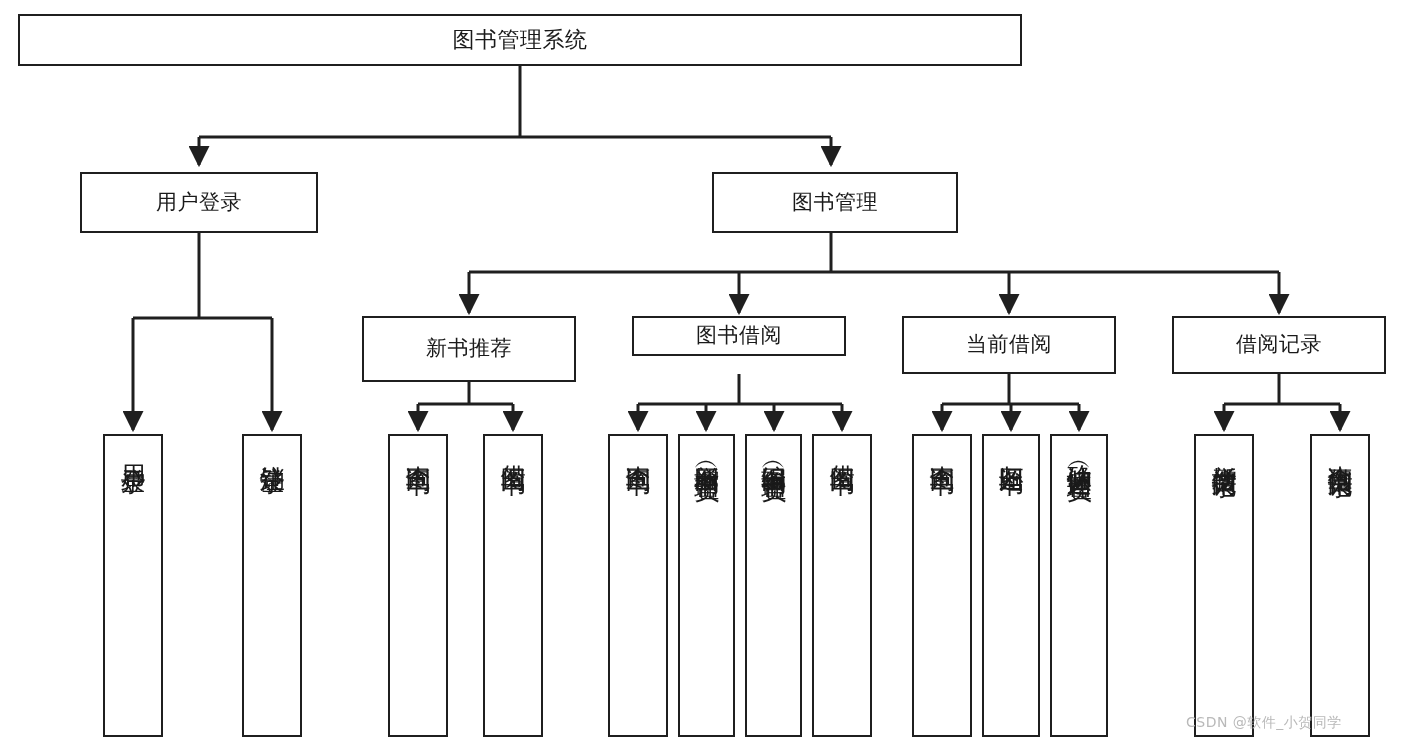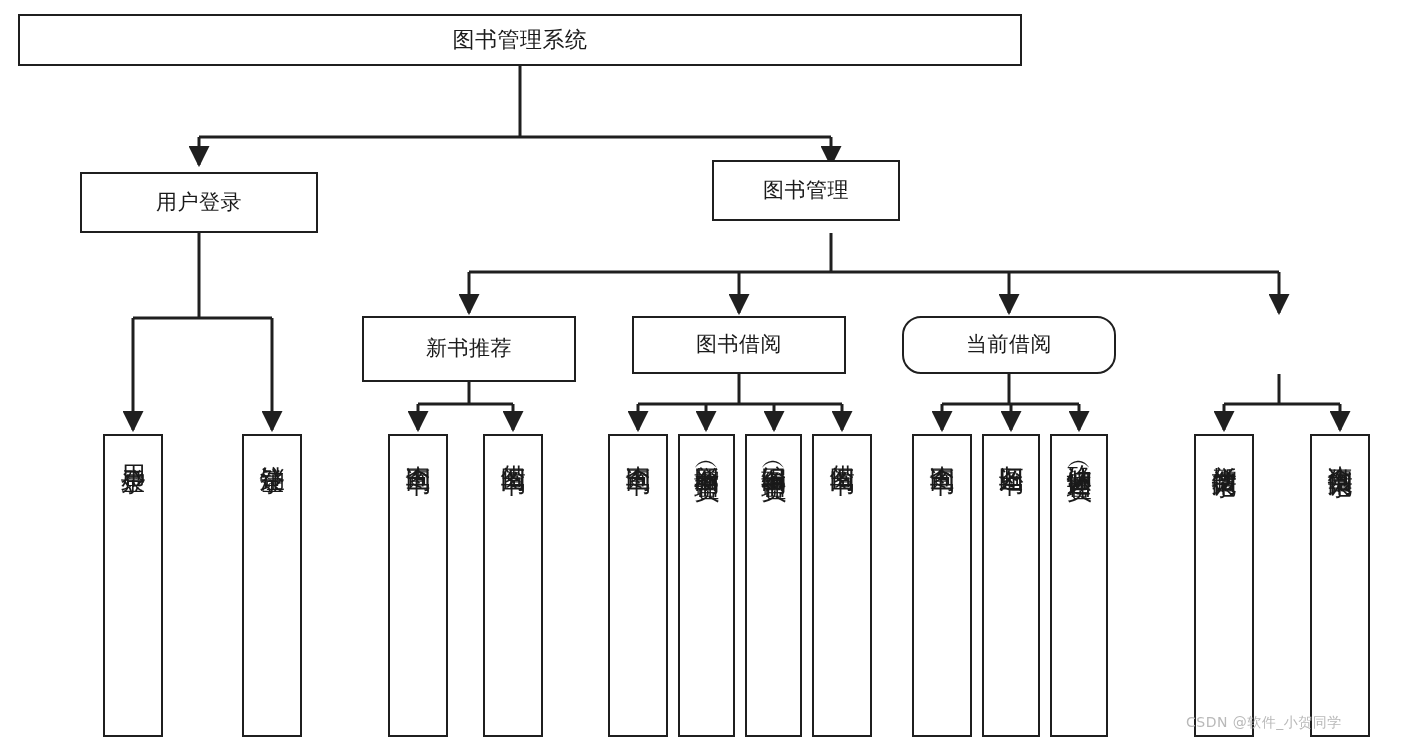--- a/index.html
+++ b/index.html
@@ -126,32 +126,35 @@
     </g>
   </svg>
 
   <div class="node node-h node-root" style="left:18px; top:14px; width:1004px; height:52px;">
     <span>图书管理系统</span>
   </div>
 
   <div class="node node-h" style="left:80px; top:172px; width:238px; height:61px;">
     <span>用户登录</span>
   </div>
-  <div class="node node-h" style="left:712px; top:160px; width:188px; height:61px;">
+  <div class="node node-h" style="left:712px; top:172px; width:246px; height:61px;">
     <span>图书管理</span>
   </div>
 
   <div class="node node-h" style="left:362px; top:316px; width:214px; height:66px;">
     <span>新书推荐</span>
   </div>
-  <div class="node node-h" style="left:632px; top:316px; width:214px; height:58px;">
+  <div class="node node-h" style="left:632px; top:316px; width:214px; height:40px;">
     <span>图书借阅</span>
   </div>
-  <div class="node node-h" style="left:902px; top:316px; width:214px; height:58px;border-radius:19px;">
+  <div class="node node-h" style="left:902px; top:316px; width:214px; height:58px;">
     <span>当前借阅</span>
+  </div>
+  <div class="node node-h" style="left:1172px; top:316px; width:214px; height:58px;">
+    <span>借阅记录</span>
   </div>
 
   <div class="node node-v" style="left:103px; top:434px; width:60px; height:303px;">
     <span class="vtext">用户登录</span>
   </div>
   <div class="node node-v" style="left:242px; top:434px; width:60px; height:303px;">
     <span class="vtext">注销登录</span>
   </div>
 
   <div class="node node-v" style="left:388px; top:434px; width:60px; height:303px;">

